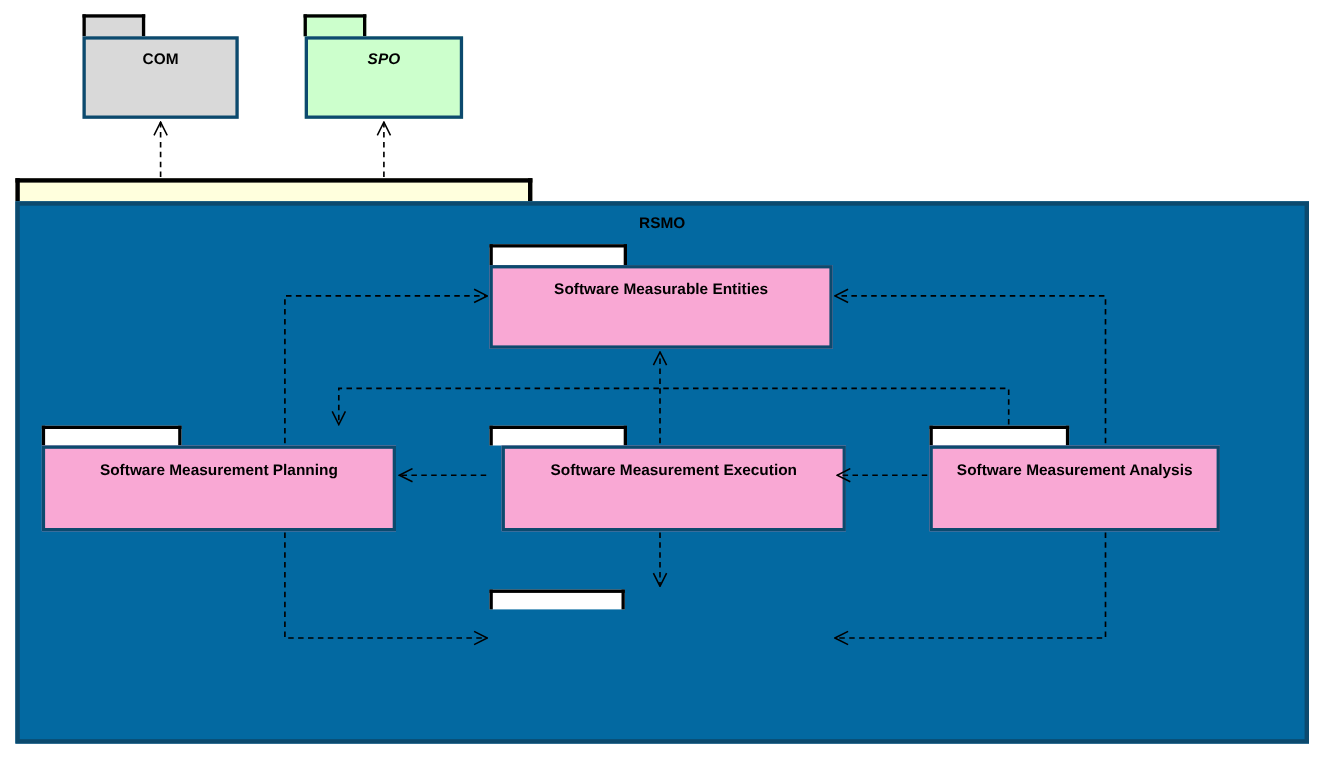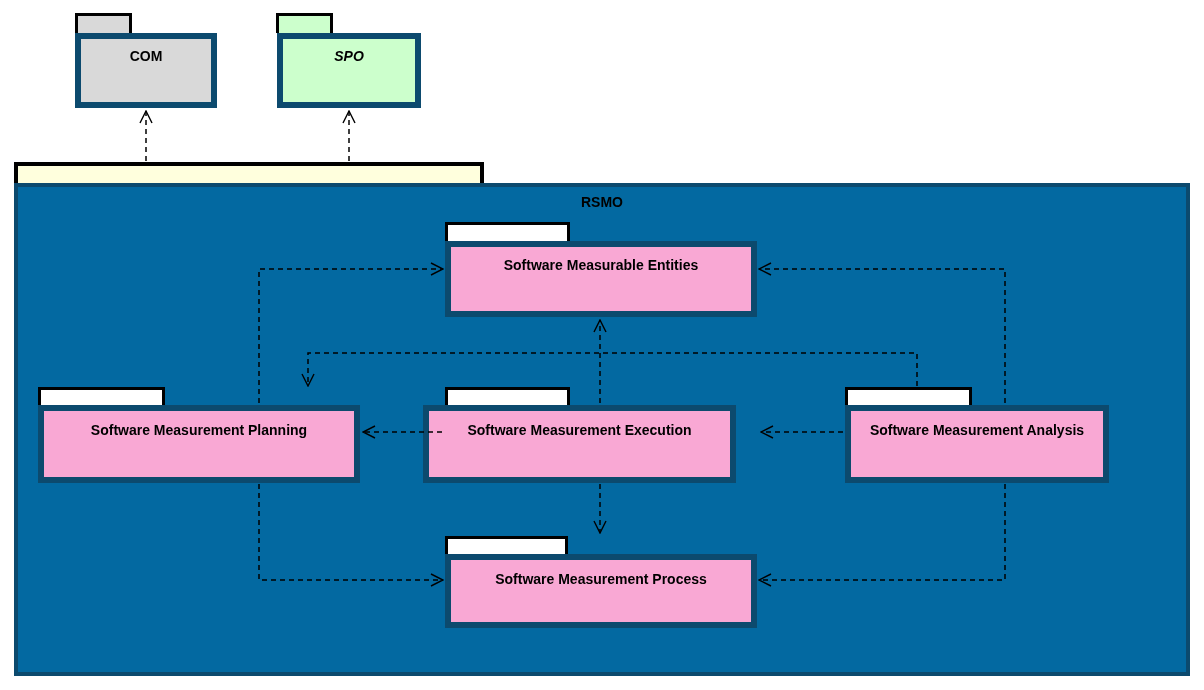--- a/index.html
+++ b/index.html
@@ -2,40 +2,40 @@
 <html><head>
 <meta charset="utf-8">
 <style>
   html,body{margin:0;padding:0;background:#ffffff;}
   #canvas{
     position:relative;width:1204px;height:690px;background:#ffffff;overflow:hidden;
     font-family:"Liberation Sans",sans-serif;
   }
   .pkg-tab{position:absolute;box-sizing:border-box;border:3px solid #000;border-bottom:none;}
   .pkg-body{
-    position:absolute;box-sizing:border-box;border:6px solid #0c4a6e;
+    position:absolute;box-sizing:border-box;border:3px solid #0c4a6e;
     font-weight:bold;font-size:14px;color:#000;text-align:center;
   }
   
   #rsmo-tab{left:14px;top:162px;width:470px;height:21px;border-width:4px;background:#ffffdd;}
   #rsmo-body{left:14px;top:183px;width:1176px;height:493px;border-width:4px;background:#0369a1;padding-top:7px;}
   
   #com-tab{left:75px;top:13px;width:57px;height:20px;background:#d9d9d9;}
   #com-body{left:75px;top:33px;width:142px;height:75px;background:#d9d9d9;padding-top:9px;}
   #spo-tab{left:276px;top:13px;width:57px;height:20px;background:#ccffcc;}
   #spo-body{left:277px;top:33px;width:144px;height:75px;background:#ccffcc;padding-top:9px;font-style:italic;}
   
   .inner-tab{background:#ffffff;}
   .inner-body{background:#f9a8d4;}
   #entities-tab{left:445px;top:222px;width:125px;height:19px;}
   #entities-body{left:445px;top:241px;width:312px;height:76px;padding-top:10px;}
   #planning-tab{left:38px;top:387px;width:127px;height:18px;}
   #planning-body{left:38px;top:405px;width:322px;height:78px;padding-top:11px;}
   #execution-tab{left:445px;top:387px;width:125px;height:18px;}
-  #execution-body{left:423px;top:405px;width:313px;height:78px;padding-top:11px;}
+  #execution-body{left:456px;top:405px;width:313px;height:78px;padding-top:11px;}
   #analysis-tab{left:845px;top:387px;width:127px;height:18px;}
   #analysis-body{left:845px;top:405px;width:264px;height:78px;padding-top:11px;}
   #process-tab{left:445px;top:536px;width:123px;height:18px;}
   #process-body{left:445px;top:554px;width:312px;height:74px;padding-top:11px;}
   
   #arrows{position:absolute;left:0;top:0;width:1204px;height:690px;pointer-events:none;}
   .dep{fill:none;stroke:#000;stroke-width:1.5;stroke-dasharray:5 4;}
 </style>
 </head>
 <body>
@@ -71,23 +71,20 @@
   <div class="pkg-body inner-body" id="execution-body">
     <span>Software Measurement Execution</span>
   </div>
 
   <div class="pkg-tab inner-tab" id="analysis-tab"></div>
   <div class="pkg-body inner-body" id="analysis-body">
     <span>Software Measurement Analysis</span>
   </div>
 
   <div class="pkg-tab inner-tab" id="process-tab"></div>
-  <div class="pkg-body inner-body" id="process-body">
-    <span>Software Measurement Process</span>
-  </div>
 
   <svg id="arrows" viewBox="0 0 1204 690" xmlns="http://www.w3.org/2000/svg">
     <defs>
       <marker id="openArrow" viewBox="0 0 14 14" refX="13" refY="7" markerWidth="14" markerHeight="14" markerUnits="userSpaceOnUse" orient="auto">
         <path d="M1,1 L13,7 L1,13" fill="none" stroke="#000" stroke-width="1.4"></path>
       </marker>
     </defs>
     <polyline class="dep" points="146,161 146,111" marker-end="url(#openArrow)"></polyline>
     <polyline class="dep" points="349,161 349,111" marker-end="url(#openArrow)"></polyline>
     <polyline class="dep" points="259,403 259,269 443,269" marker-end="url(#openArrow)"></polyline>

